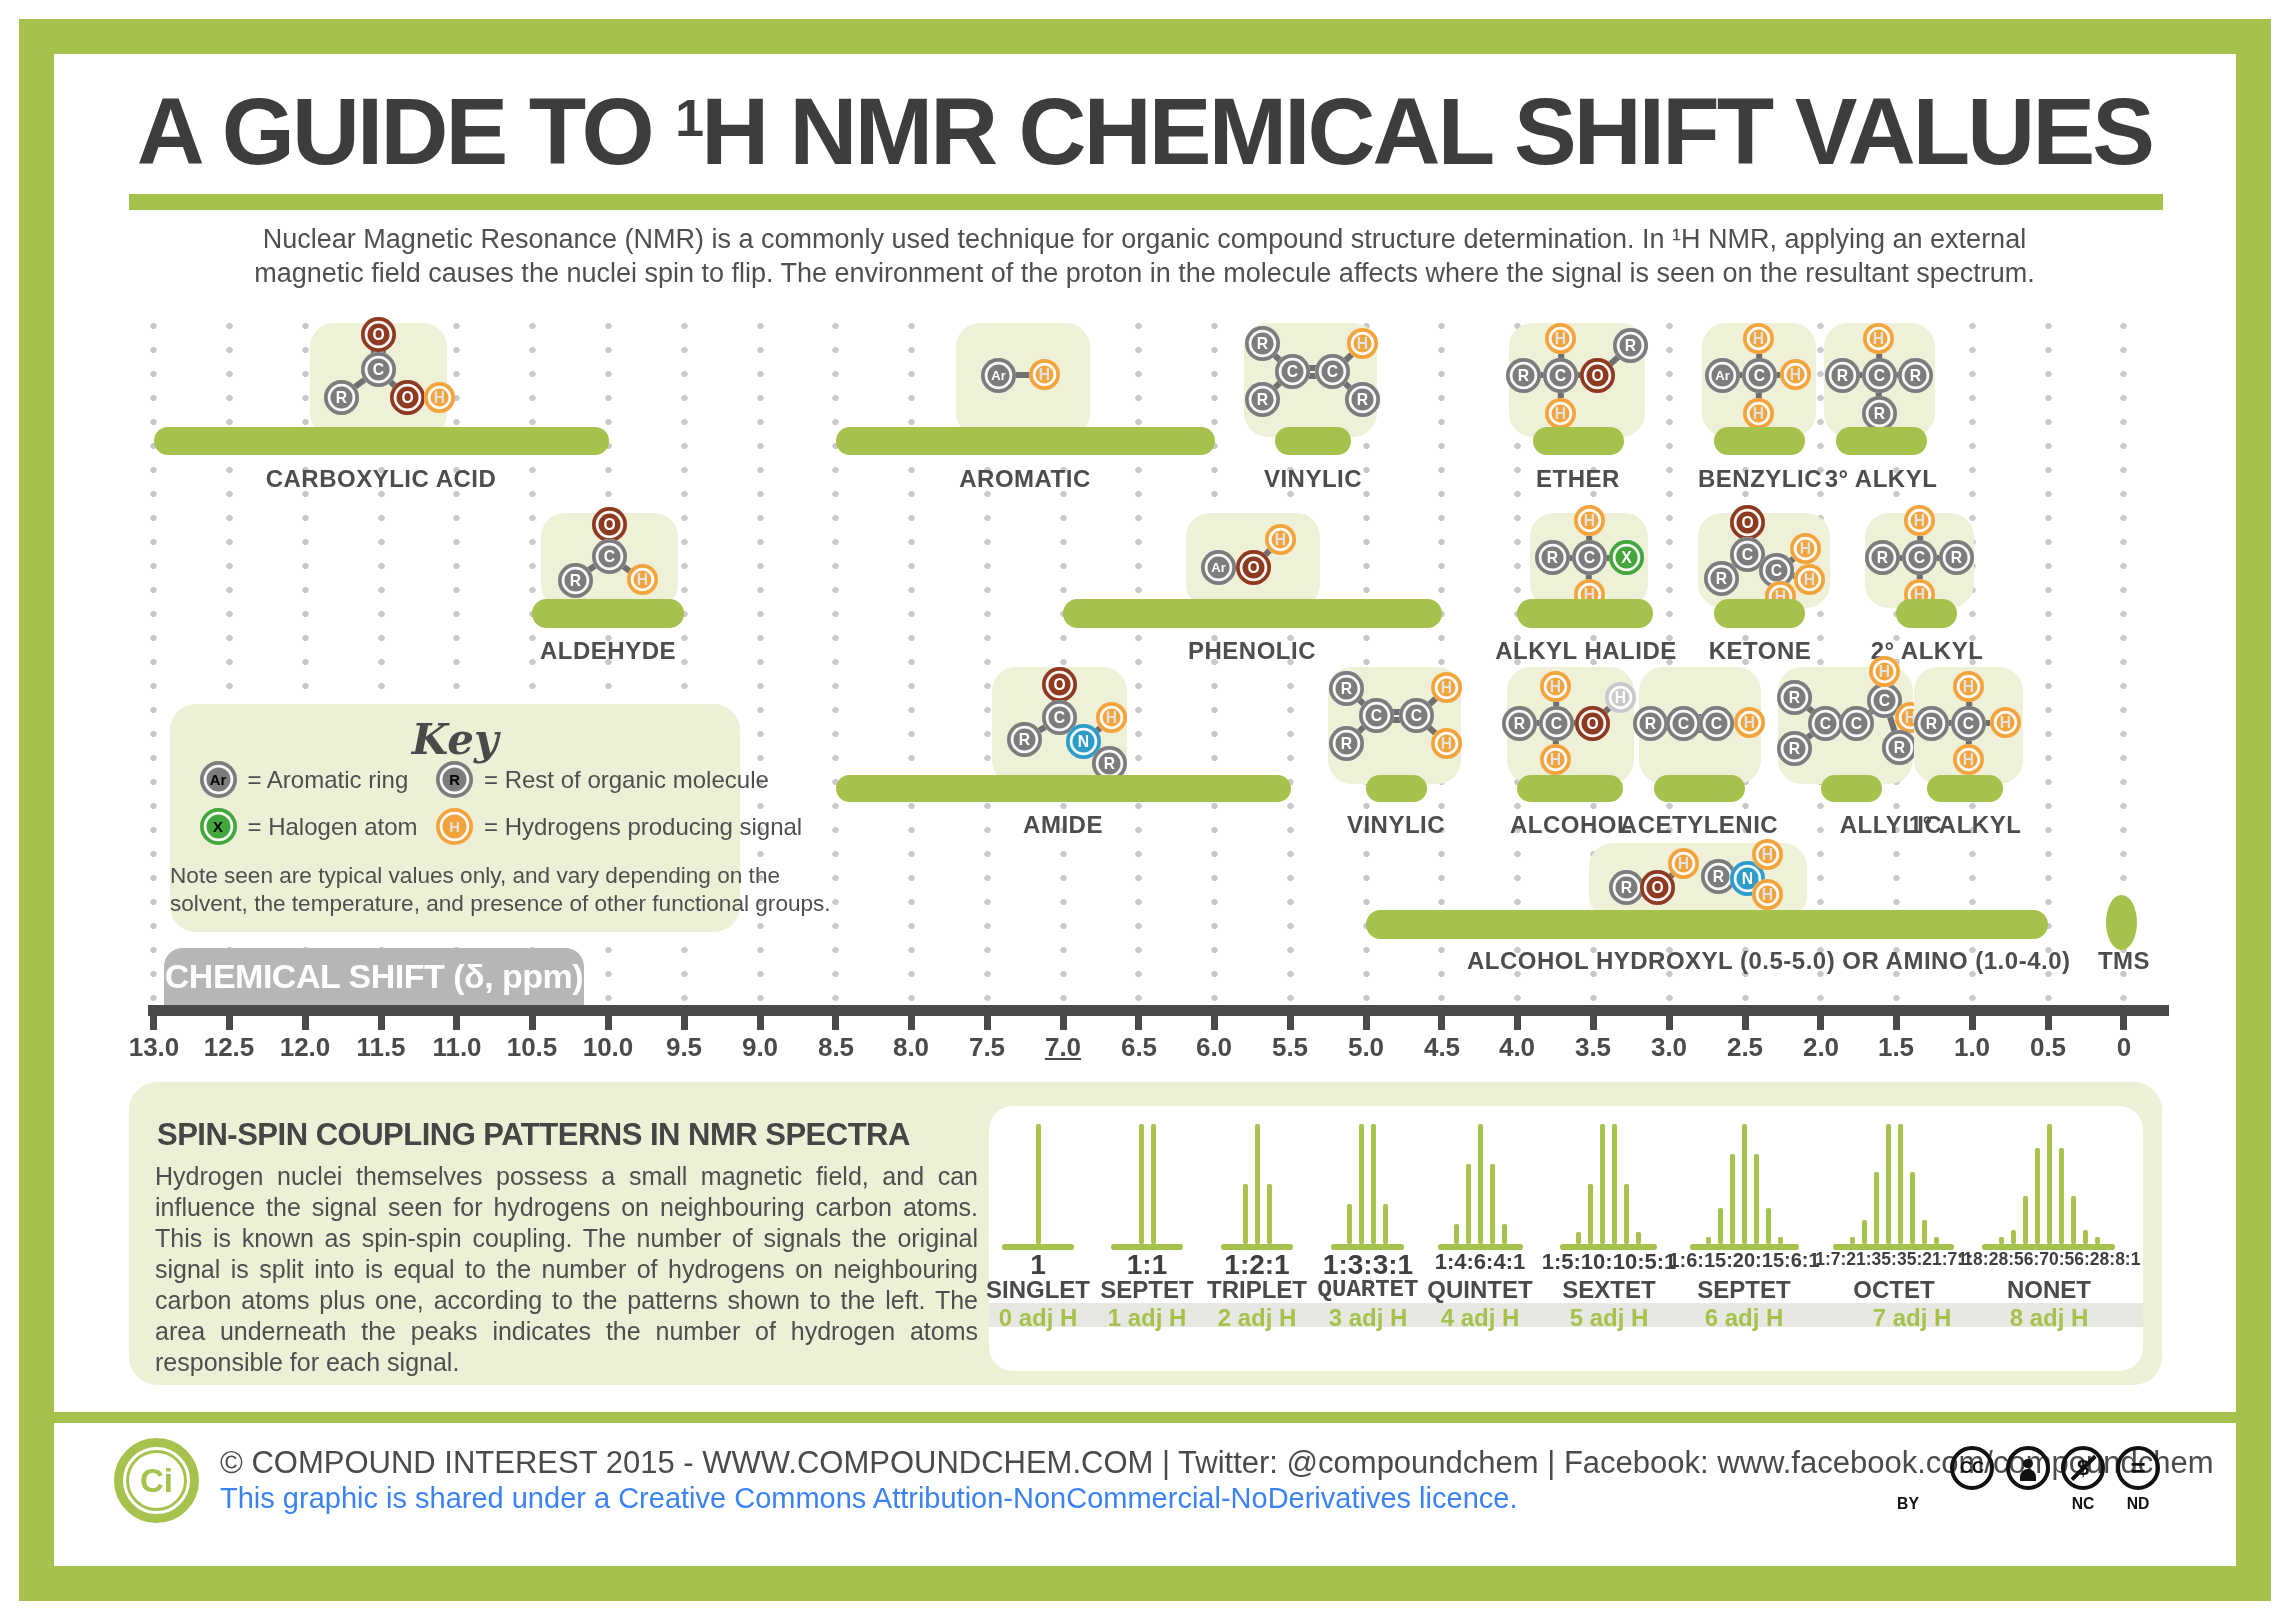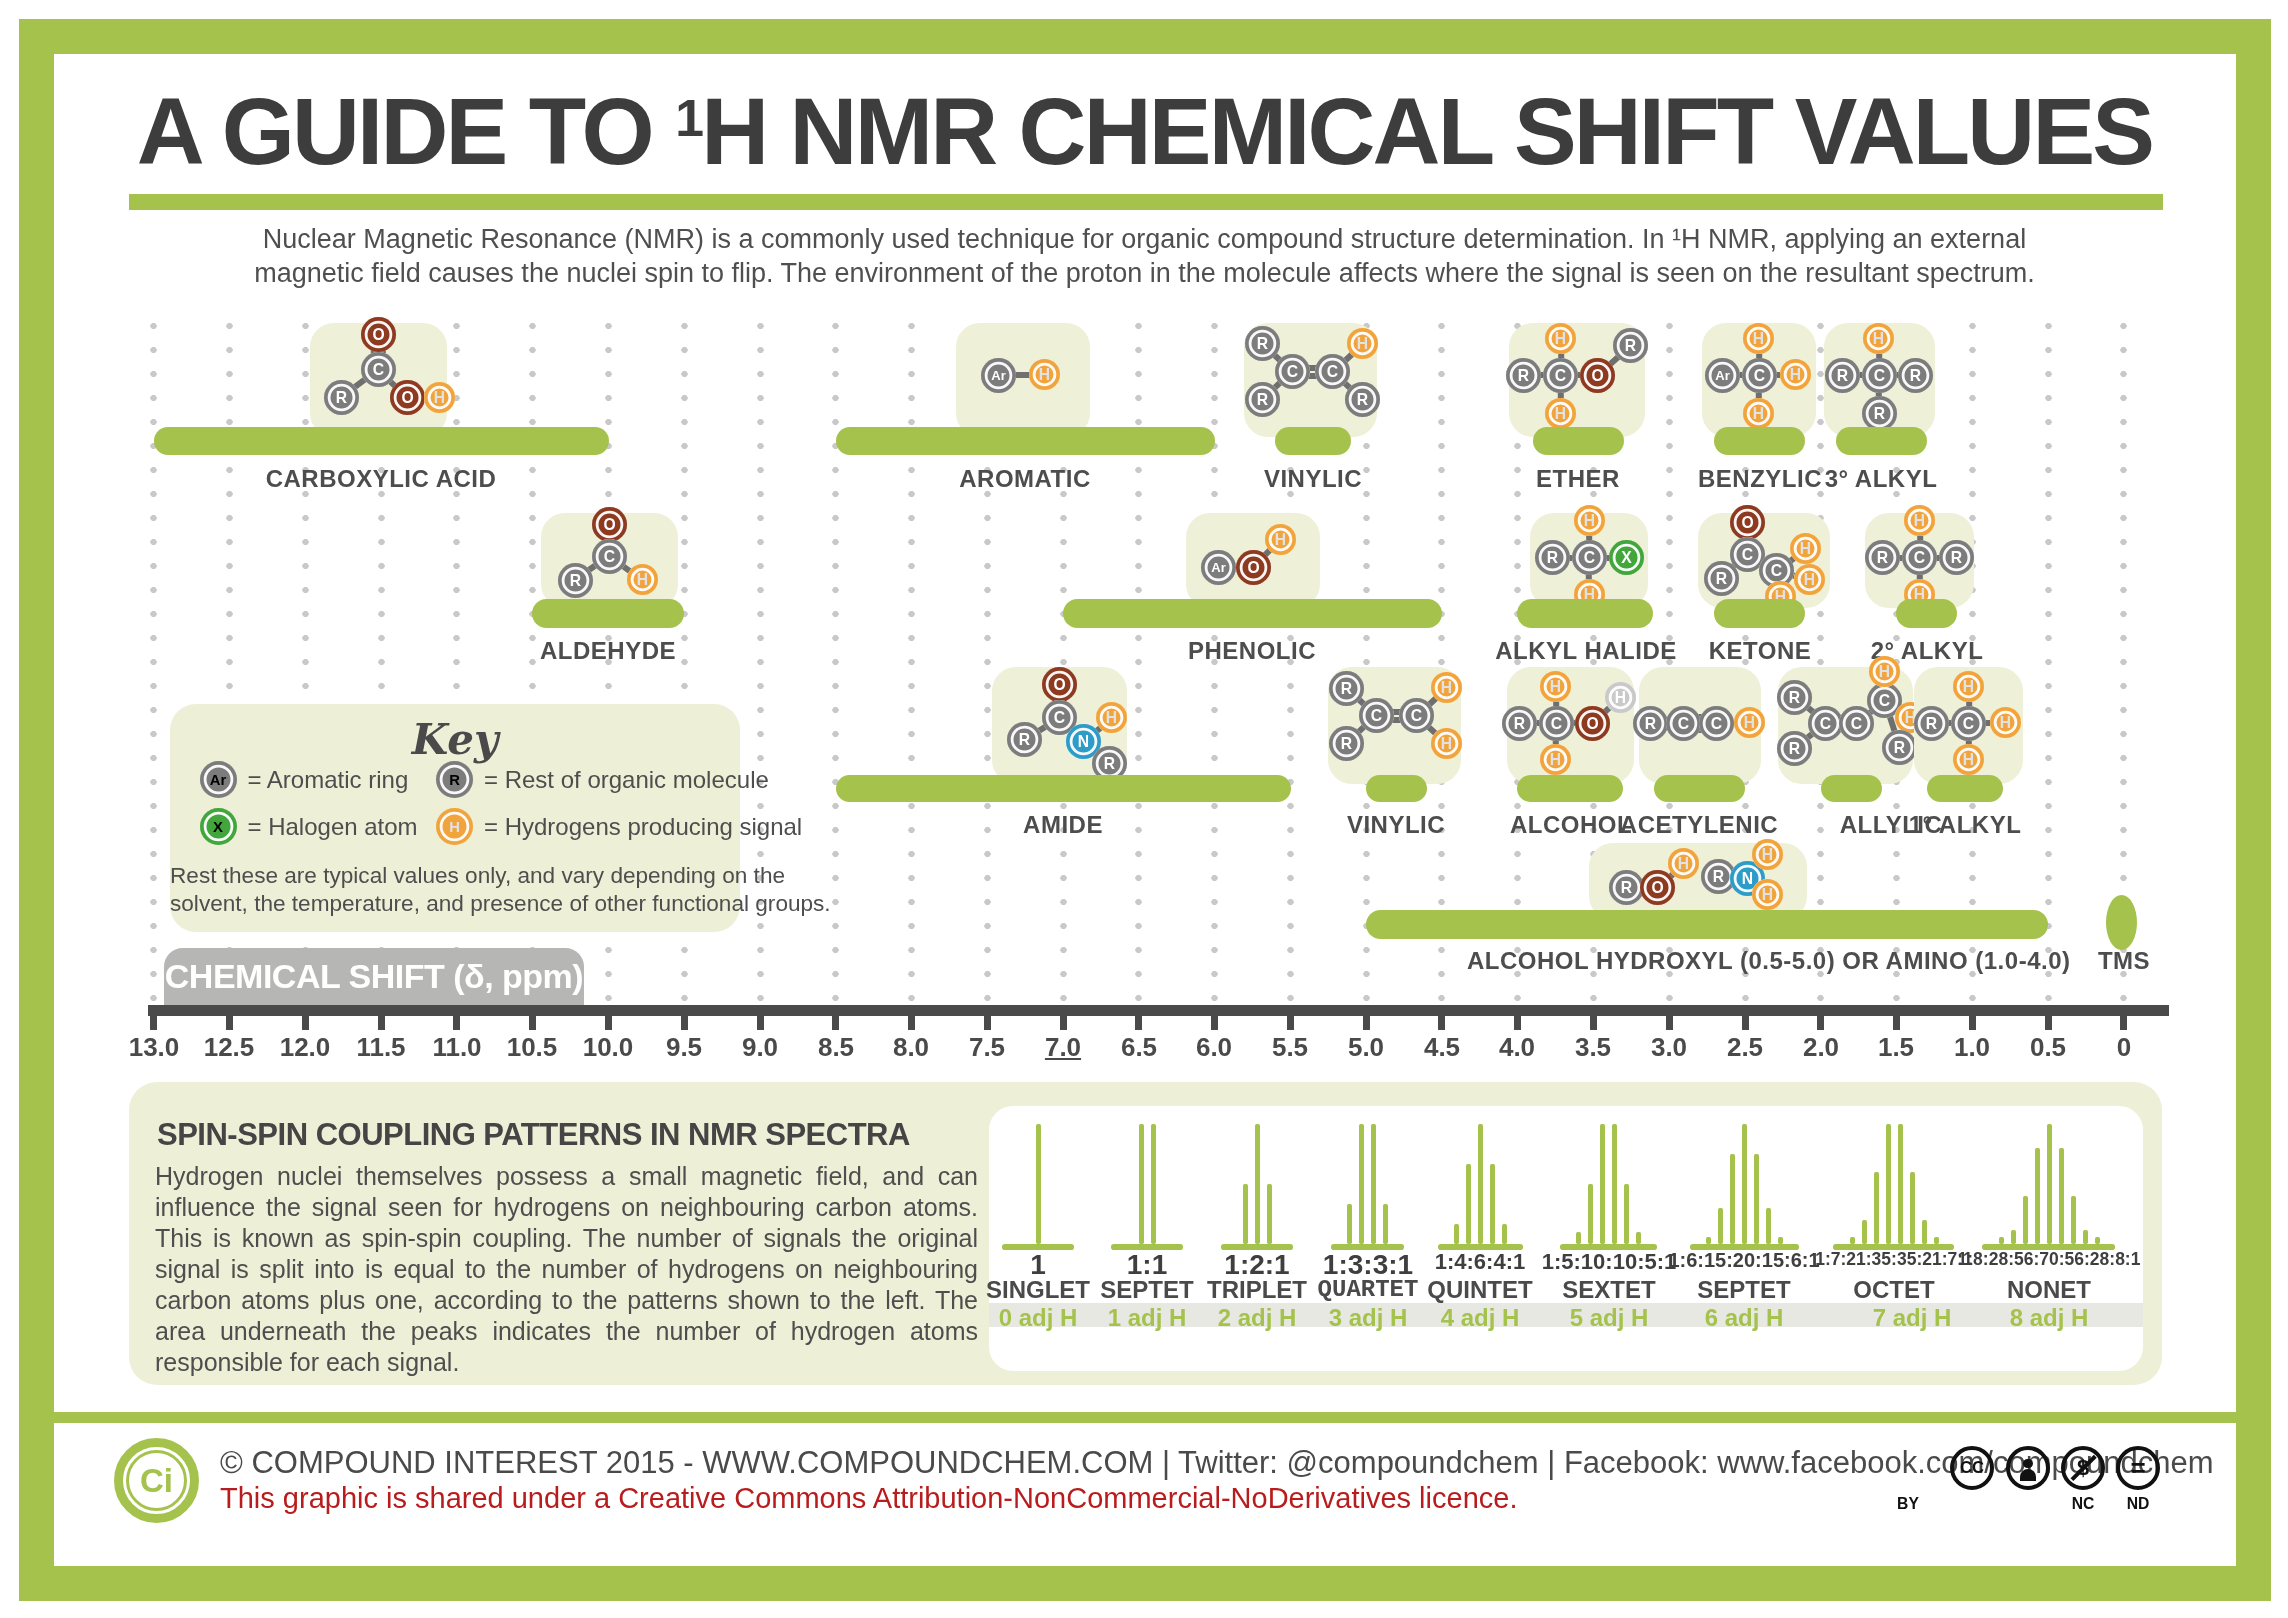--- a/index.html
+++ b/index.html
@@ -68,21 +68,21 @@
   #pattern-caption{position:absolute;left:989px;top:1336px;width:1154px;text-align:center;
                    font-weight:bold;font-size:27px;color:#a4c24c;}
   
   #divider{position:absolute;left:54px;top:1412px;width:2182px;height:11px;background:#a4c24c;}
   #ci-outer{position:absolute;left:114px;top:1438px;width:85px;height:85px;border:9.2px solid #a4c24c;
             border-radius:50%;box-sizing:border-box;}
   #ci-inner{position:absolute;left:126px;top:1450px;width:61px;height:61px;border:3.7px solid #a4c24c;
             border-radius:50%;box-sizing:border-box;display:flex;align-items:center;justify-content:center;
             font-weight:bold;font-size:33px;color:#a4c24c;}
   #footer-line1{position:absolute;left:220px;top:1445px;font-size:31px;color:#4a4a4a;white-space:nowrap;}
-  #footer-line2{position:absolute;left:220px;top:1482px;font-size:29px;color:#b91c1c;white-space:nowrap;}
+  #footer-line2{position:absolute;left:220px;top:1482px;font-size:29px;color:#3b82f6;white-space:nowrap;}
   .cc-circle{position:absolute;top:1446px;width:44px;height:44px;border:4.6px solid #111;border-radius:50%;
              box-sizing:border-box;display:flex;align-items:center;justify-content:center;
              font-weight:bold;color:#111;}
   .cc-label{position:absolute;top:1495px;width:55px;transform:translateX(-50%);text-align:center;
             font-weight:bold;font-size:15.7px;color:#111;}
   .nc-strike{position:absolute;width:33px;height:3.7px;background:#111;transform:rotate(-45deg);}
   .person-head{width:9.2px;height:9.2px;border-radius:50%;background:#111;margin:0 auto;}
   .person-body{width:16.6px;height:12px;border-radius:8.3px 8.3px 0 0;background:#111;margin:0.9px auto 0;}
 </style>
 </head>
@@ -408,21 +408,21 @@
       <div class="key-label">= Rest of organic molecule</div>
     </div>
     <div class="key-item" style="left:29.5px;top:104px;">
       <div class="key-icon a-x">X</div>
       <div class="key-label">= Halogen atom</div>
     </div>
     <div class="key-item" style="left:266px;top:104px;">
       <div class="key-icon a-o">H</div>
       <div class="key-label">= Hydrogens producing signal</div>
     </div>
-    <div class="key-note" style="top:159px;">Rest these are typical values only, and vary depending on the</div>
+    <div class="key-note" style="top:159px;">Note seen are typical values only, and vary depending on the</div>
     <div class="key-note" style="top:187px;">solvent, the temperature, and presence of other functional groups.</div>
   </div>
 
   <div id="shift-box">CHEMICAL SHIFT (δ, ppm)</div>
   <div id="axis-line"></div>
   <div id="axis-ticks">
       <div class="tick" style="left: 150px;"></div>
       <div class="tick-label" style="left: 154px;">13.0</div>
       <div class="tick" style="left: 226px;"></div>
       <div class="tick-label" style="left: 229px;">12.5</div>

